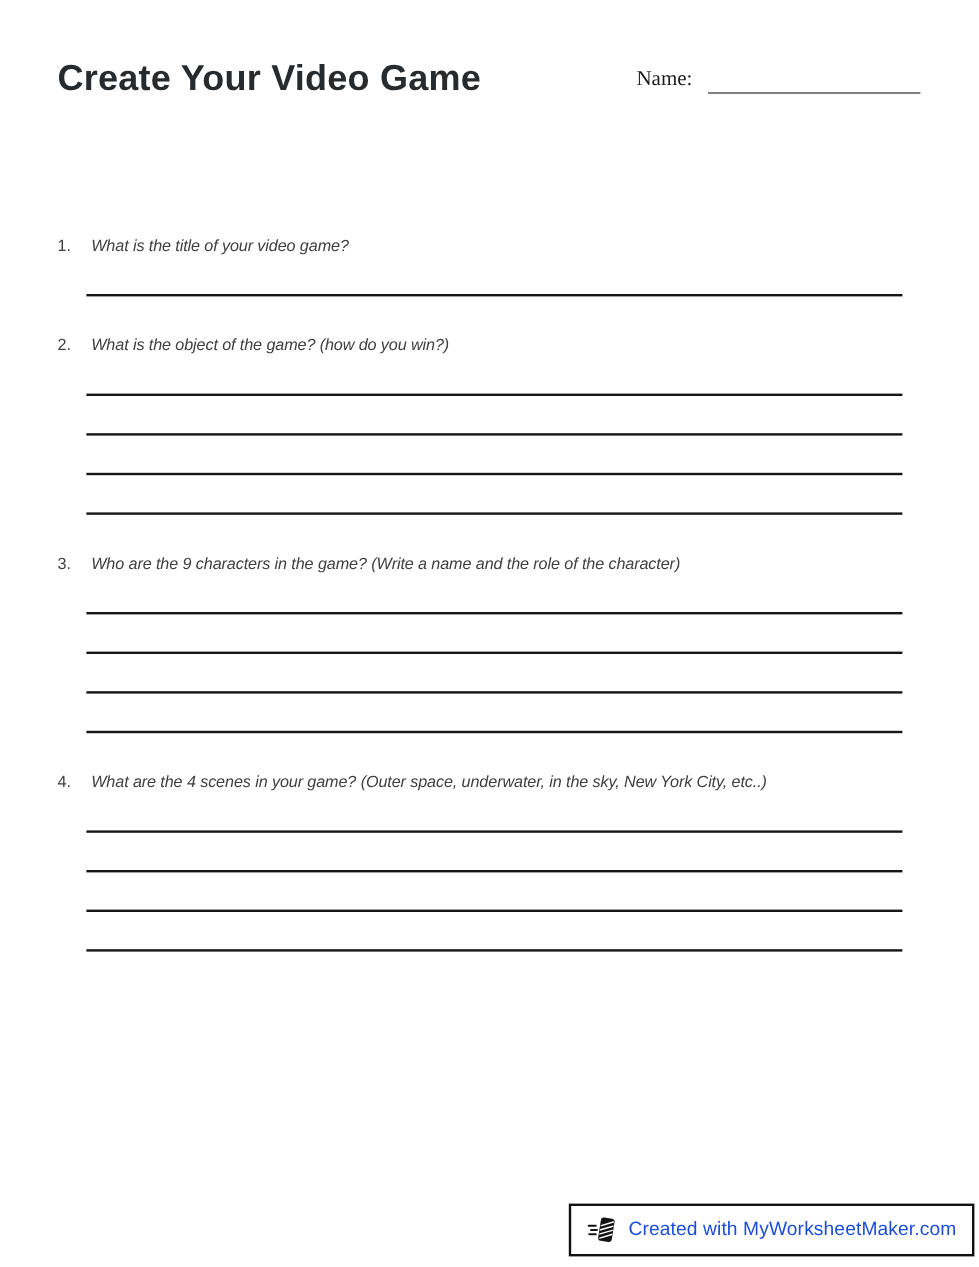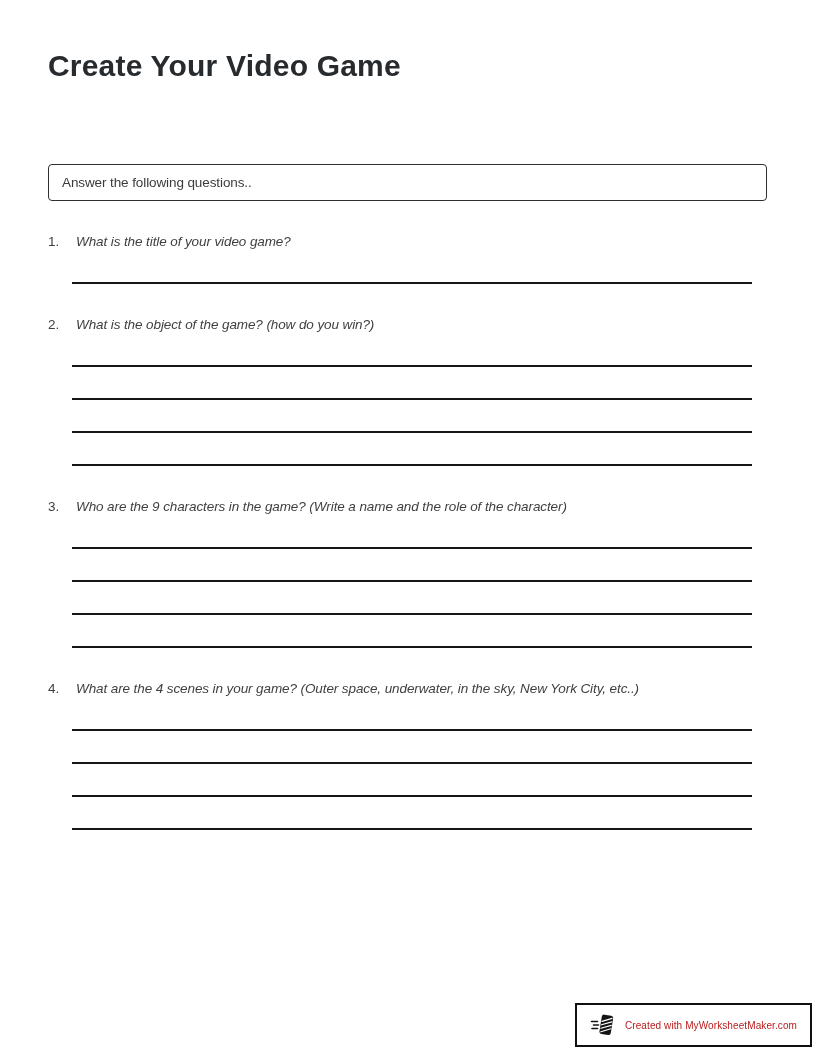--- a/index.html
+++ b/index.html
@@ -98,39 +98,40 @@
     height: 44px;
     border: 2px solid #101010;
     background: #ffffff;
     display: flex;
     align-items: center;
     gap: 9px;
     padding: 0 13px;
   }
   .badge-icon { display: flex; align-items: center; }
   .footer-text {
-    font-size: 10px;
-    color: #b91c1c;
+    font-size: 16px;
+    color: #1d4ed8;
     letter-spacing: 0.1px;
     white-space: nowrap;
     text-align: center;
   }
 </style>
 </head>
 <body>
 
 <h1 class="page-title">Create Your Video Game</h1>
 
 <div class="name-date-block">
+  <div class="field-row">
+    <span class="field-label">Name:</span>
+    <span class="field-line"></span>
+  </div>
 </div>
 
 <div class="content">
-  <div class="instruction-box">
-    <span>Answer the following questions..</span>
-  </div>
   <div class="questions" id="questions">
       <div class="question">
         <div class="q-row">
           <span class="q-num">1.</span>
           <span class="q-text">What is the title of your video game?</span>
         </div>
         <div class="answer-line"></div>
       </div>
       <div class="question">
         <div class="q-row">

